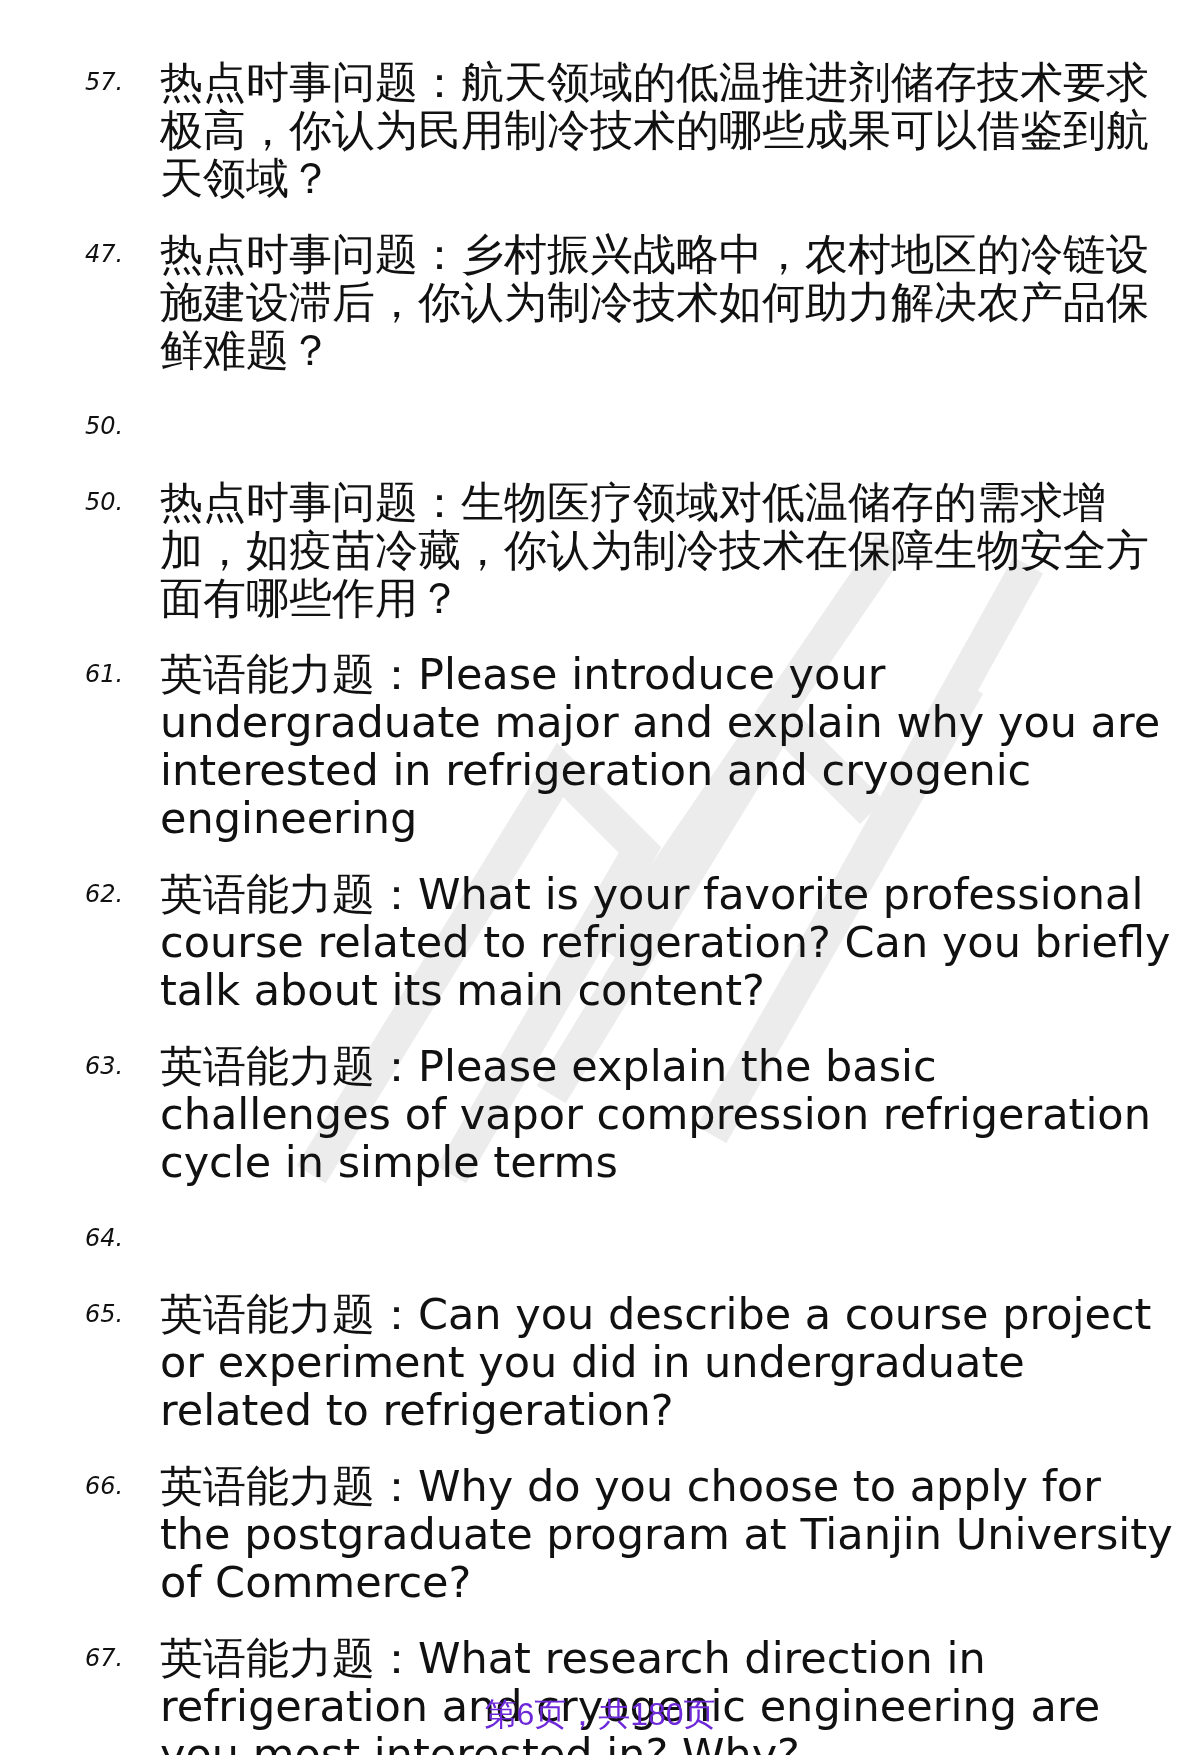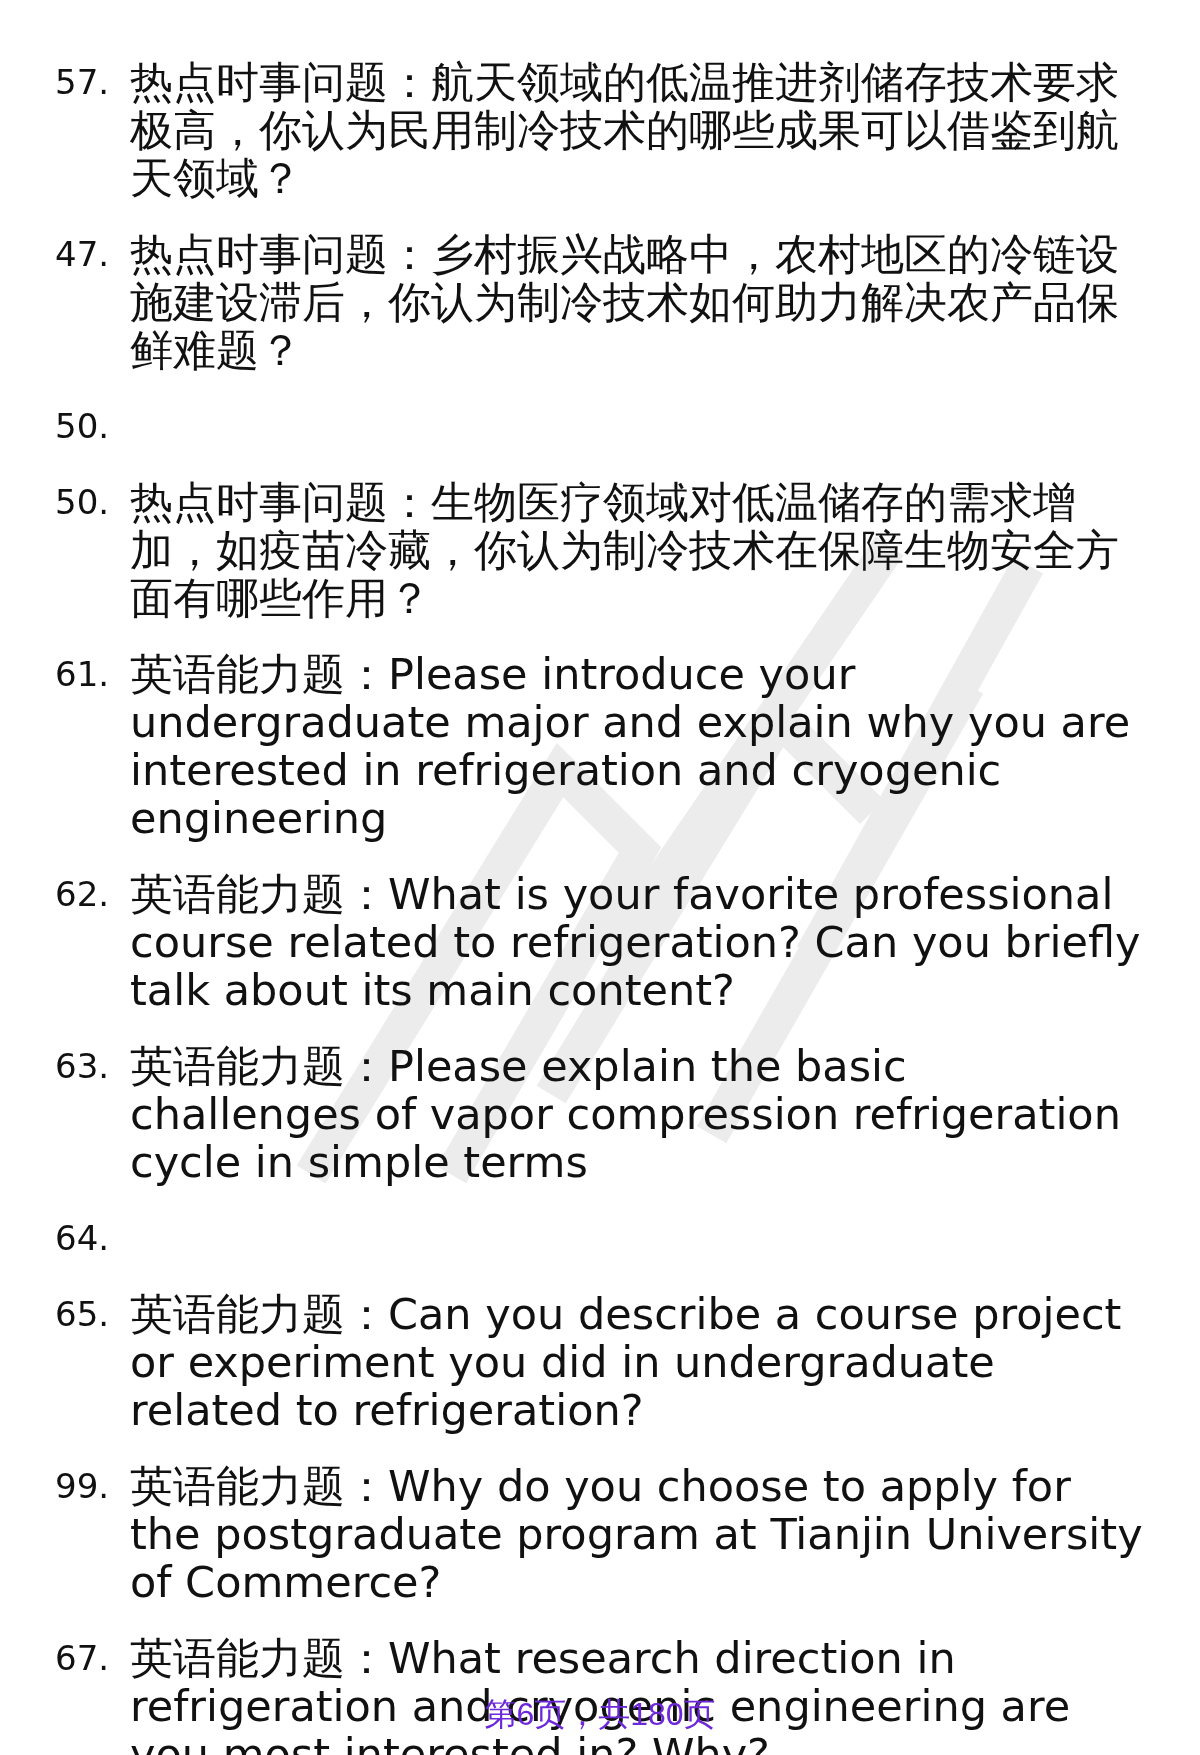--- a/index.html
+++ b/index.html
@@ -27,25 +27,26 @@
     width: 1200px;
   }
   .question {
     position: relative;
     display: flex;
     align-items: flex-start;
     margin-bottom: 28px;
   }
   .question-number {
     width: 75px;
-    padding-left: 55px;
+    padding-left: 85px;
     flex: 0 0 auto;
-    font-size: 34px;
+    font-size: 24px;
     line-height: 48px;
     white-space: nowrap;
+    font-style: italic;
   }
   .question-body {
     width: 1020px;
     font-size: 43px;
     line-height: 48px;
     letter-spacing: 0px;
   }
   .question-category { }
   .page-footer {
     position: absolute;
@@ -101,21 +102,21 @@
     <div class="question-body"><span class="question-category">英语能力题：</span><span>Please explain the basic challenges of vapor compression refrigeration cycle in simple terms</span></div>
   </div>
   <div class="question">
     <div class="question-number">64.</div>
   </div>
   <div class="question">
     <div class="question-number">65.</div>
     <div class="question-body"><span class="question-category">英语能力题：</span><span>Can you describe a course project or experiment you did in undergraduate related to refrigeration?</span></div>
   </div>
   <div class="question">
-    <div class="question-number">99.</div>
+    <div class="question-number">66.</div>
     <div class="question-body"><span class="question-category">英语能力题：</span><span>Why do you choose to apply for the postgraduate program at Tianjin University of Commerce?</span></div>
   </div>
   <div class="question">
     <div class="question-number">67.</div>
     <div class="question-body"><span class="question-category">英语能力题：</span><span>What research direction in refrigeration and cryogenic engineering are you most interested in? Why?</span></div>
   </div>
 </div>
 
 <div class="page-footer">第6页，共180页</div>
 

